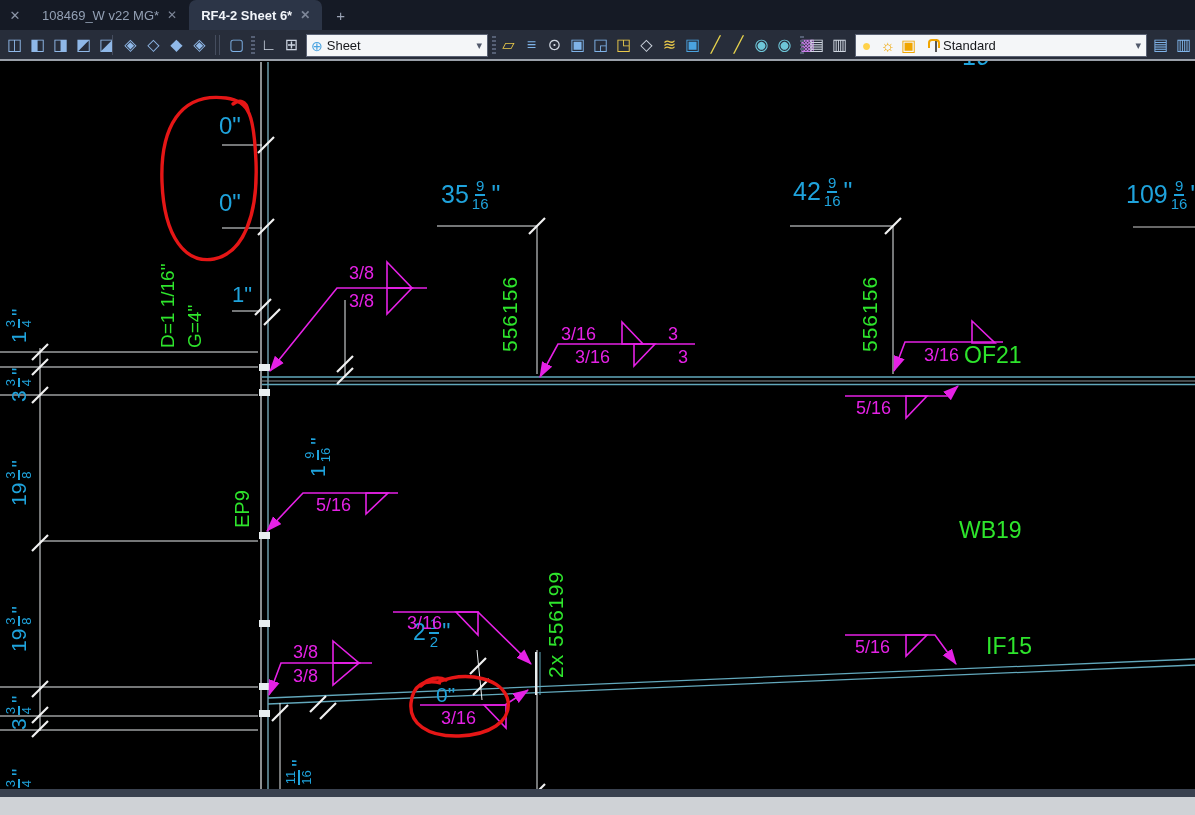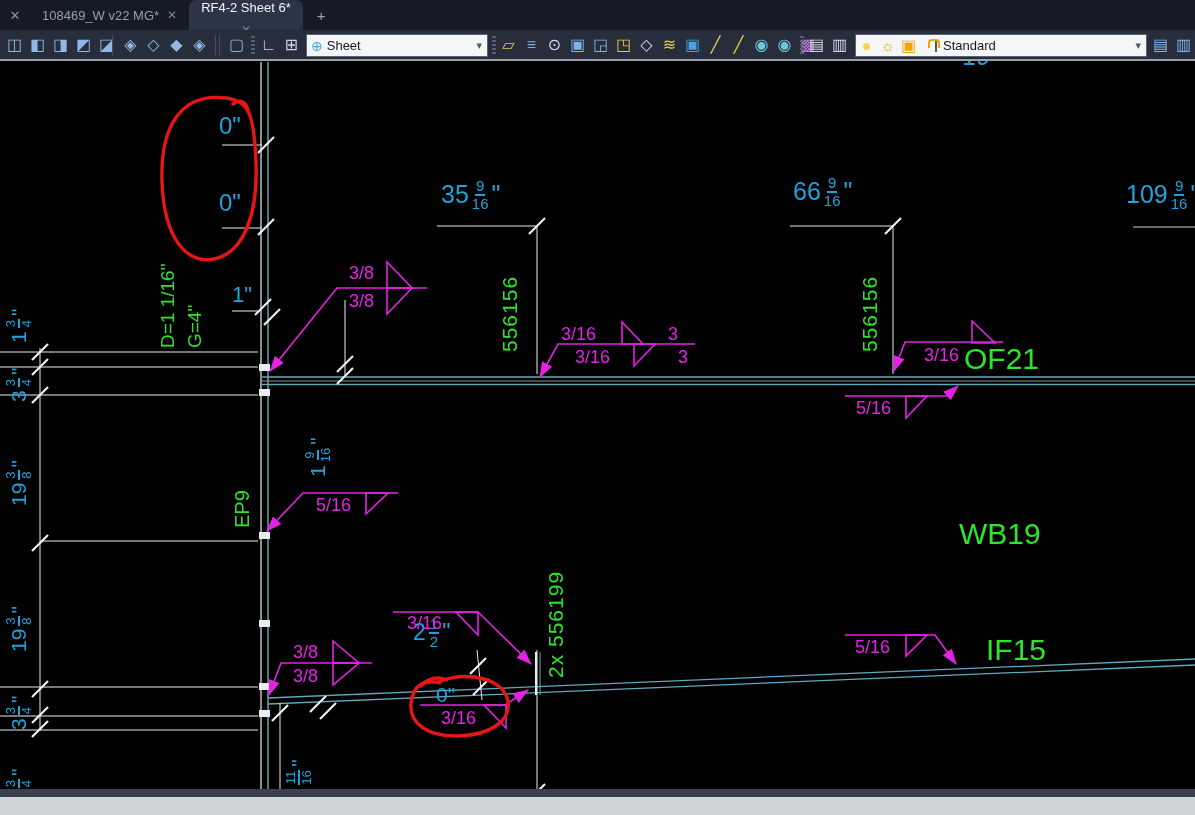--- a/index.html
+++ b/index.html
@@ -5,21 +5,21 @@
   * { margin:0; padding:0; box-sizing:border-box; }
   html,body { background:#000; }
   body { font-family:"Liberation Sans", sans-serif; }
   #app { position:relative; width:1195px; height:815px; overflow:hidden; background:#000; }
 
   
   #tabbar { position:absolute; left:0; top:0; width:1195px; height:30px;
     background:#151a25; z-index:20; display:flex; align-items:center; }
   .tab-close-all { color:#8b94a6; font-size:13px; width:30px; text-align:center; cursor:default; }
   .tab { display:flex; align-items:center; gap:8px; height:30px; padding:0 12px; color:#93a0b4; font-size:13px; }
-  .tab.active { background:#2c3547; color:#f2f5fa; font-weight:normal; border-radius:7px 7px 0 0;flex-direction:column; }
+  .tab.active { background:#2c3547; color:#f2f5fa; font-weight:bold; border-radius:7px 7px 0 0; }
   .tab .x { color:#7d8698; font-size:12px; }
   .newtab { color:#9aa3b5; font-size:15px; margin-left:14px; }
 
   
   #toolbar { position:absolute; left:0; top:30px; width:1195px; height:31px;
     background:#272d3a; border-bottom:2px solid #9aa0a9; z-index:20; }
   .tbgroup { position:absolute; top:3px; height:24px; display:flex; align-items:center; gap:2px; }
   .tbi { display:inline-block; width:21px; height:22px; line-height:22px; text-align:center;
     font-size:16px; color:#8fb8e8; }
   .sep { position:absolute; top:5px; width:1px; height:20px; background:#454d5e; }
@@ -38,21 +38,21 @@
   #canvas { position:absolute; left:0; top:61px; width:1195px; height:728px; background:#000; z-index:1; }
   #geom { position:absolute; left:0; top:0; z-index:2; pointer-events:none; }
   .t { position:absolute; white-space:nowrap; z-index:3; }
   .cy { color:#1fa3dc; } .gr { color:#2ee52c; } .mg { color:#e521e5; }
   .dim { display:flex; align-items:center; gap:3px; font-size:25px; }
   .dim .frac { display:inline-flex; flex-direction:column; align-items:center;
     font-size:15px; line-height:1.05; }
   .dim .frac .n { border-bottom:2px solid currentColor; padding:0 1px; }
   .rot { transform:rotate(-90deg); transform-origin:0 0; }
   .weld { font-size:18px; }
-  .lbl { font-size:30px; }
+  .lbl { font-size:23px; }
   .plbl { font-size:21px; letter-spacing:1px; }
   .smdim { font-size:21px; } .smdim .frac { font-size:13px; }
 
   
   #strip1 { position:absolute; left:0; top:789px; width:1195px; height:8px; background:#39414f; z-index:10; }
   #strip2 { position:absolute; left:0; top:797px; width:1195px; height:18px; background:#cfd2d6; z-index:10; }
 </style>
 </head>
 <body>
 
@@ -190,21 +190,21 @@
   <div class="t cy dim" style="left:441px; top:178px">
     <span>35</span>
     <span class="frac">
         <span class="n">9</span>
         <span>16</span>
       </span>
     <span>"</span>
   </div>
 
   <div class="t cy dim" style="left:793px; top:175px">
-    <span>66</span>
+    <span>42</span>
     <span class="frac">
         <span class="n">9</span>
         <span>16</span>
       </span>
     <span>"</span>
   </div>
 
   <div class="t" style="left:1126px; top:178px; width:69px; overflow:hidden">
     <div class="cy dim">
       <span>109</span>

